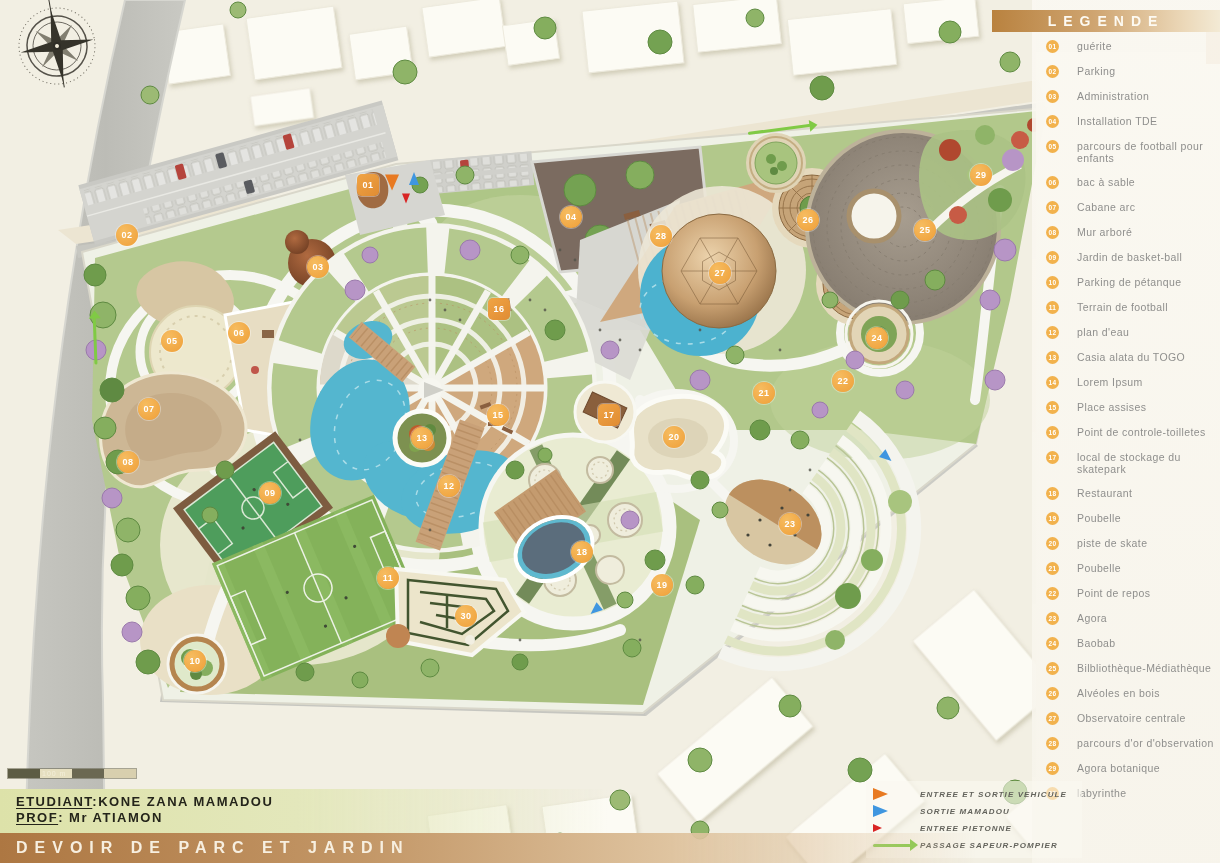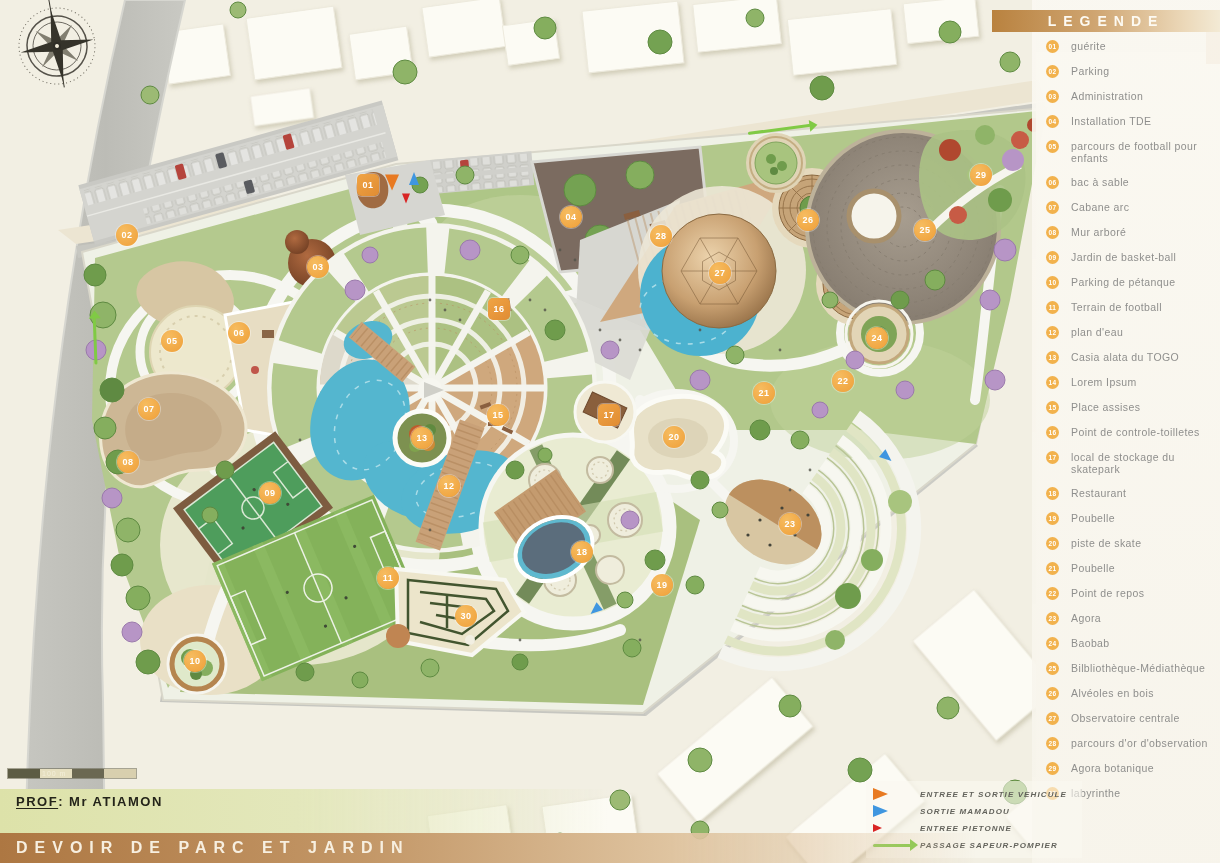--- a/index.html
+++ b/index.html
@@ -19,21 +19,21 @@
           border-top:6px solid transparent;border-bottom:6px solid transparent;border-left-width:8px;
           border-left-style:solid;}
   
   #legend-panel{position:absolute;right:0;top:0;width:188px;height:863px;
           background:linear-gradient(180deg,rgba(250,248,241,.94),rgba(247,244,235,.92));}
   #legend-header{position:absolute;left:-40px;top:10px;width:228px;height:22px;
           background:linear-gradient(90deg,#b9823f,#cfa571 45%,#ecd9ba 85%,#f3ead5);
           display:flex;align-items:center;justify-content:center;color:#fdfaf2;
           font-size:14px;font-weight:bold;letter-spacing:7px;}
   #legend-list{list-style:none;margin:40px 0 0 0;padding:0 0 0 14px;}
-  #legend-list li{display:flex;gap:12px;margin-bottom:12px;align-items:flex-start;color:#8f8f8d;
+  #legend-list li{display:flex;gap:18px;margin-bottom:12px;align-items:flex-start;color:#8f8f8d;
           font-size:10.5px;letter-spacing:.4px;line-height:12px;width:168px;}
   .chip{flex:0 0 13px;height:13px;border-radius:50%;background:#f2b24d;color:#fff;font-size:6.5px;
           font-weight:bold;display:flex;align-items:center;justify-content:center;}
   
   #flow-legend{position:absolute;left:866px;top:781px;width:216px;background:rgba(250,248,240,.6);
           padding:3px 4px;box-sizing:border-box;font-style:italic;}
   .fl-row{display:flex;align-items:center;margin:3px 0;height:14px;}
   .fl-icon{width:50px;display:flex;align-items:center;padding-left:3px;box-sizing:border-box;position:relative;}
   .fl-label{font-size:8px;font-weight:bold;color:#63635c;letter-spacing:1.1px;white-space:nowrap;}
   .fl-bar{height:3px;width:38px;border-radius:2px;position:relative;}
@@ -819,18 +819,21 @@
 <div id="scale-bar">
   <span class="seg" style="background:#5d5c44"></span>
   <span class="seg" style="background:#e6dfc0"></span>
   <span class="seg" style="background:#6b6852"></span>
   <span class="seg" style="background:#d8cfae"></span>
   <span id="scale-label">100 m</span>
 </div>
 
 <div id="student-band">
   <div>
+    <u>ETUDIANT</u><span>:</span><span>KONE ZANA MAMADOU</span>
+  </div>
+  <div>
     <u>PROF</u><span>: </span><span>Mr ATIAMON</span>
   </div>
 </div>
 <div id="project-band">DEVOIR DE PARC ET JARDIN</div>
 
 </div>
 
 </body></html>

